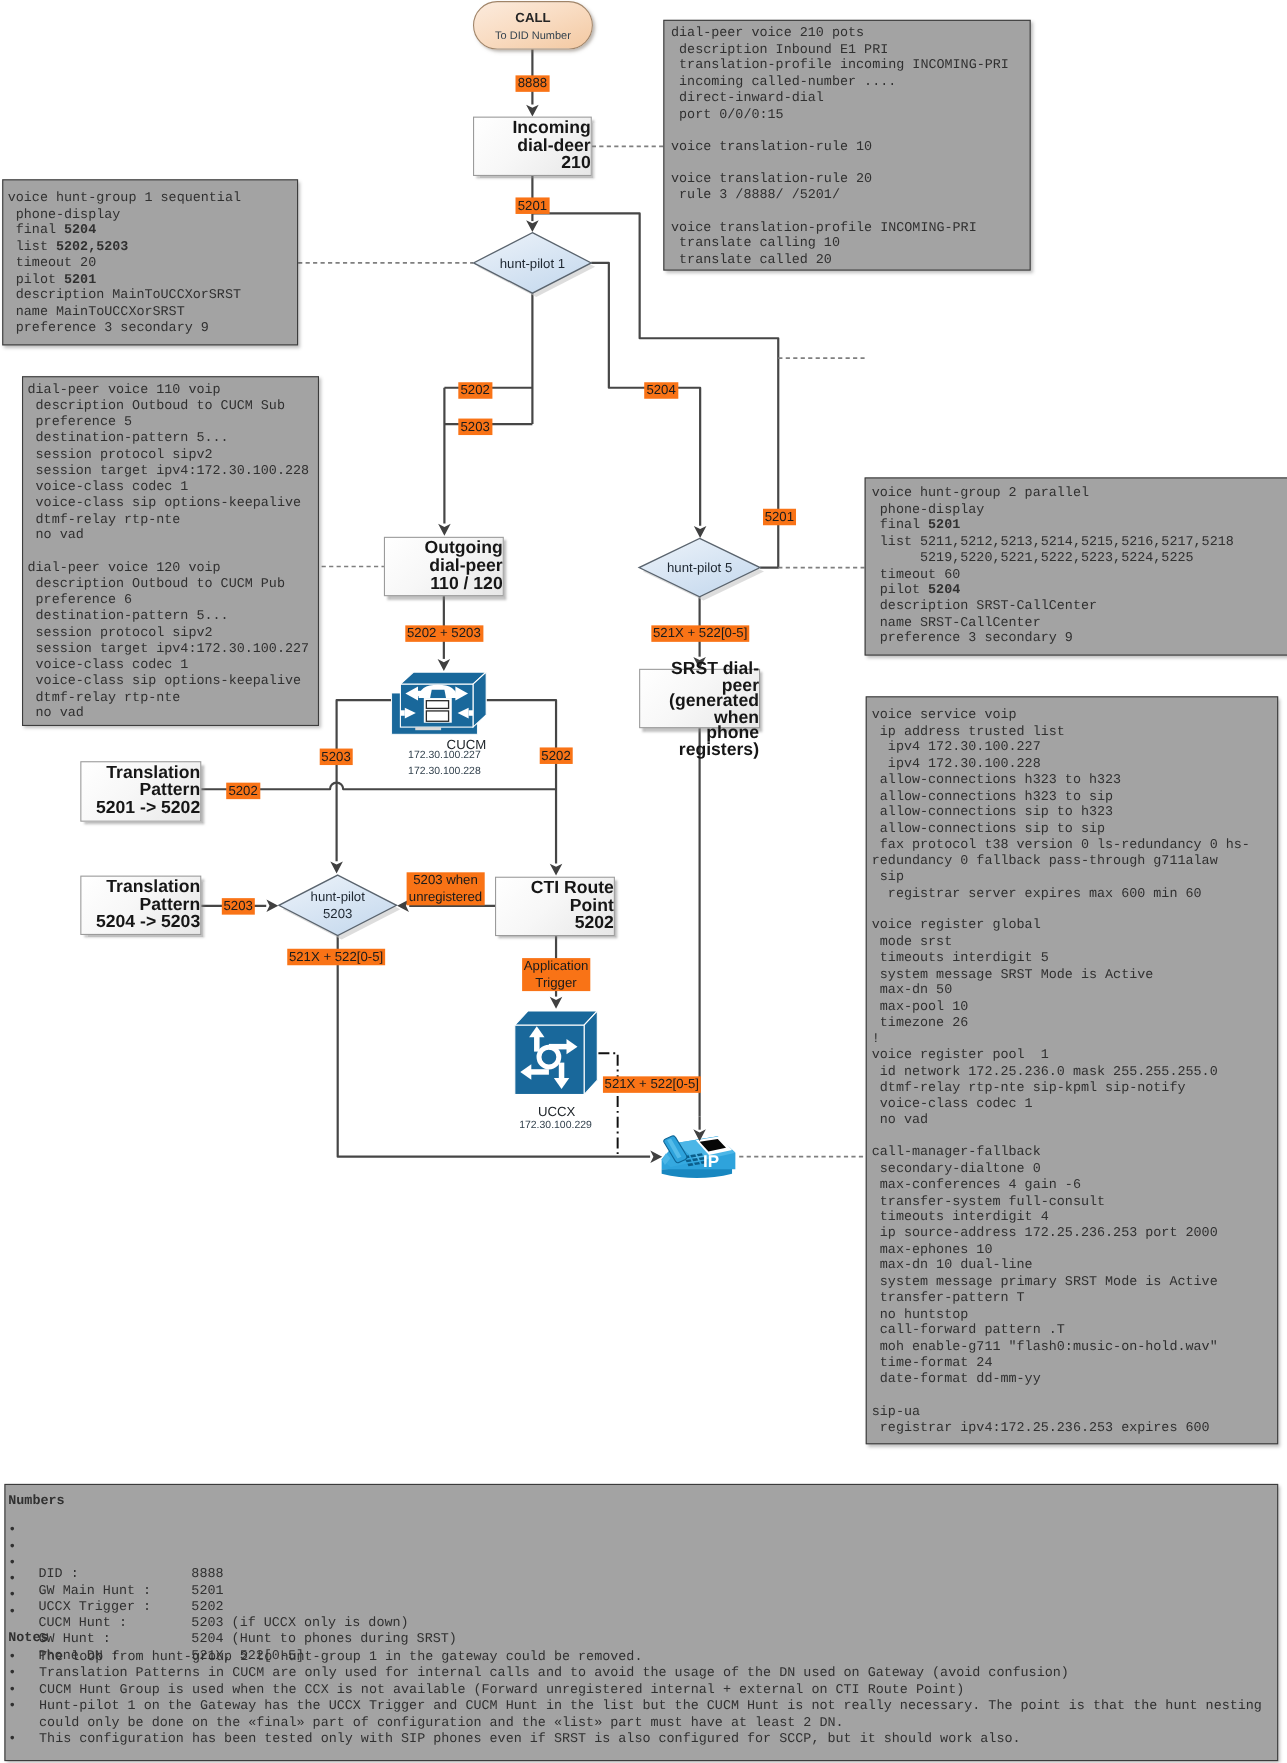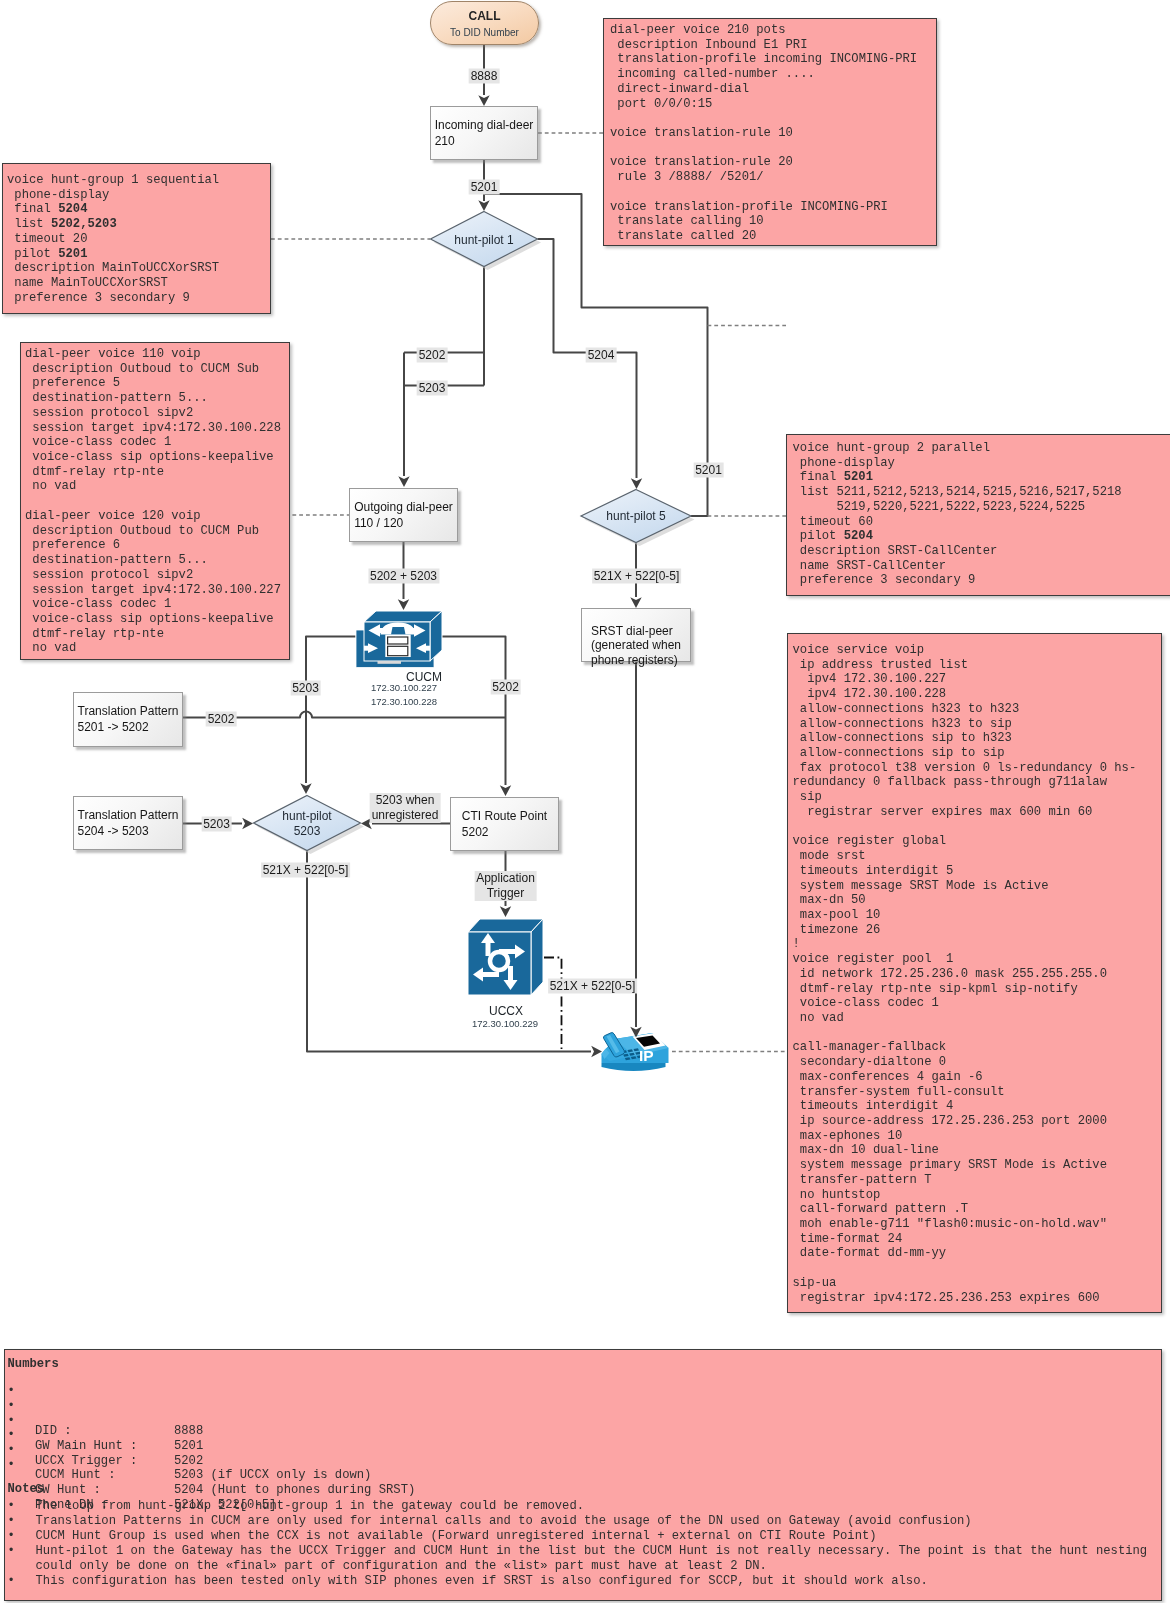--- a/index.html
+++ b/index.html
@@ -1,26 +1,26 @@
 <!DOCTYPE html>
 <html><head>
 <meta charset="utf-8">
 <style>
 html,body{margin:0;padding:0;background:#fff;}
 #page{position:relative;width:1170px;height:1603px;background:#fff;overflow:hidden;
   font-family:"Liberation Sans",sans-serif;}
 svg{position:absolute;left:0;top:0;}
-.cb{position:absolute;background:#fca5a5;border:1.5px solid #3c3c3c;box-shadow:2px 2px 3px rgba(0,0,0,0.25);box-sizing:border-box;}
+.cb{position:absolute;background:#a3a3a3;border:1.5px solid #3c3c3c;box-shadow:2px 2px 3px rgba(0,0,0,0.25);box-sizing:border-box;}
 .cb pre{margin:0;font-family:"Liberation Mono",monospace;font-size:12.2px;line-height:14.72px;color:#303030;}
 .fb{position:absolute;box-sizing:border-box;border:1px solid #9b9b9b;color:#161616;
   background:linear-gradient(135deg,#ffffff 0%,#f7f7f7 45%,#e7e7e7 100%);
   box-shadow:3px 3px 2px rgba(130,130,130,0.5);
-  display:flex;align-items:center;justify-content:center;text-align:left;
-  font-size:12px;line-height:16px;}
-.lb{position:absolute;transform:translate(-50%,-50%);background:#e5e5e5;padding:0 2px;
+  display:flex;align-items:center;justify-content:center;text-align:right;
+  font-size:16px;line-height:16px;font-weight:bold;}
+.lb{position:absolute;transform:translate(-50%,-50%);background:#f97316;padding:0 2px;
   font-size:12px;line-height:15px;color:#1b1b1b;text-align:center;white-space:nowrap;}
 .lbn{position:absolute;transform:translate(-50%,-50%);
   font-size:12px;line-height:15px;color:#1b1b1b;text-align:center;white-space:nowrap;}
 .dlb{position:absolute;transform:translate(-50%,-50%);font-size:12px;color:#1e2731;text-align:center;white-space:nowrap;}
 b{font-weight:bold;}
 </style>
 </head>
 <body>
 <div id="page">
 <svg width="1170" height="1603" viewBox="0 0 1170 1603">

